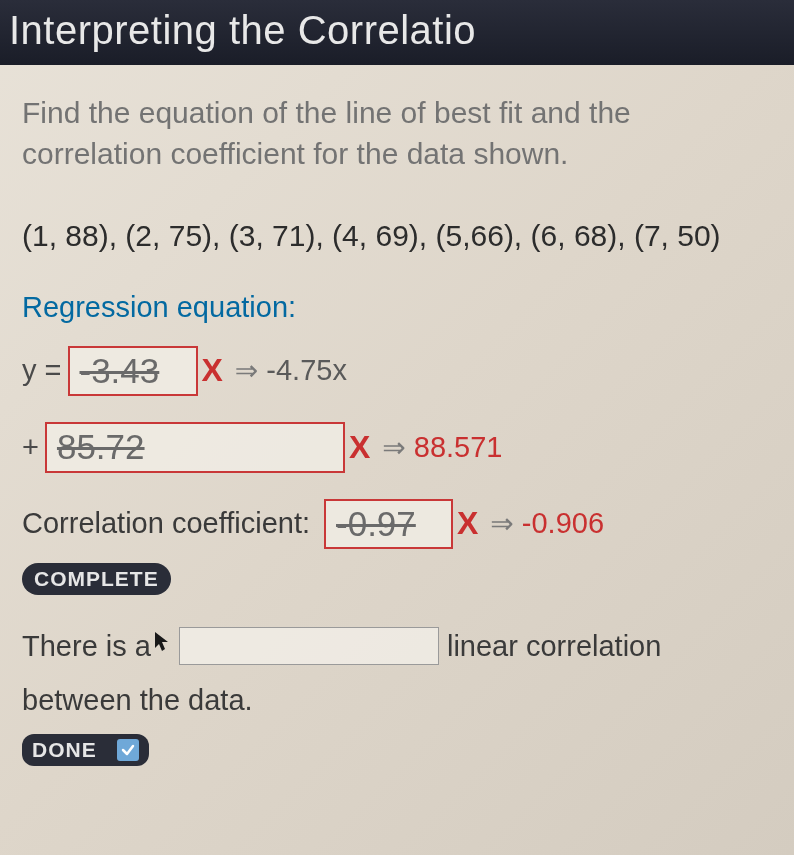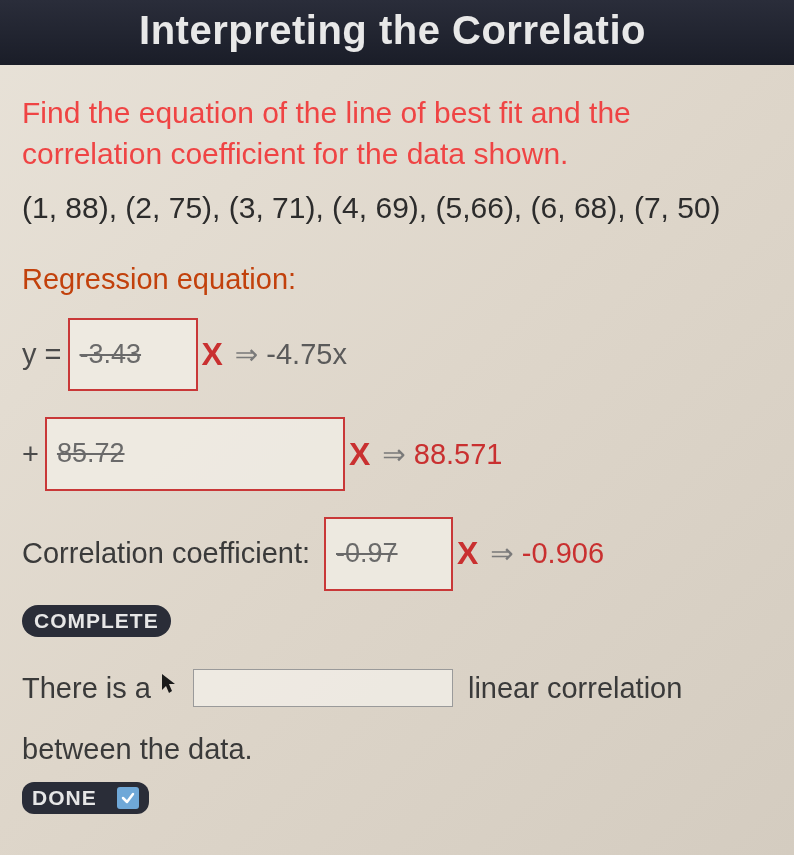--- a/index.html
+++ b/index.html
@@ -12,63 +12,62 @@
       height: 855px;
       font-family: Arial, Helvetica, sans-serif;
       background: linear-gradient(135deg, #e8e2d8 0%, #ded6ca 50%, #d4ccc0 100%);
       overflow: hidden;
       position: relative;
     }
     .header-bar {
       background: linear-gradient(to bottom, #2a2d3a 0%, #1a1d28 100%);
       color: #e8e8e8;
       font-size: 40px;
-      font-weight: bold;
+      font-weight: normal;
       padding: 8px 18px 12px 9px;
       letter-spacing: 0.5px;
       white-space: nowrap;
       overflow: hidden;
-      text-align: center;
     }
     .content {
       padding: 28px 22px 10px 22px;
       color: #3a3a3a;
     }
     .instruction {
       font-size: 30px;
       line-height: 1.35;
-      color: #ef4444;
-      margin-bottom: 14px;
+      color: #737373;
+      margin-bottom: 42px;
     }
     .data-points {
       font-size: 30px;
       line-height: 1.35;
       color: #2c2c2c;
       margin-bottom: 34px;
     }
     .section-label {
       font-size: 29px;
-      color: #c2410c;
+      color: #0369a1;
       margin-bottom: 22px;
     }
     .equation-row {
       display: flex;
       align-items: center;
       margin-bottom: 26px;
       font-size: 29px;
       color: #4a4a4a;
     }
     .prefix {
       margin-right: 6px;
     }
     .input-box {
       border: 2px solid #c93838;
       background: rgba(240, 236, 228, 0.85);
-      padding: 20px 10px;
-      font-size: 27px;
+      padding: 4px 10px;
+      font-size: 35px;
       color: #6a6a6a;
       text-decoration: line-through;
       display: inline-block;
       min-height: 40px;
       line-height: 1.1;
     }
     .input-box.small { width: 130px; }
     .input-box.medium { width: 300px; }
     .input-box.coeff { width: 129px; }
     .x-mark {
@@ -112,21 +111,21 @@
       margin-bottom: 28px;
       margin-top: 6px;
     }
     .sentence {
       font-size: 29px;
       color: #3a3a3a;
       line-height: 1.6;
       display: flex;
       flex-wrap: wrap;
       align-items: center;
-      gap: 15px;
+      gap: 8px;
       margin-bottom: 10px;
     }
     .blank-input {
       border: 1px solid #9a9a9a;
       background: rgba(245,242,236,0.7);
       width: 260px;
       height: 38px;
       display: inline-block;
     }
     .cursor-icon {

